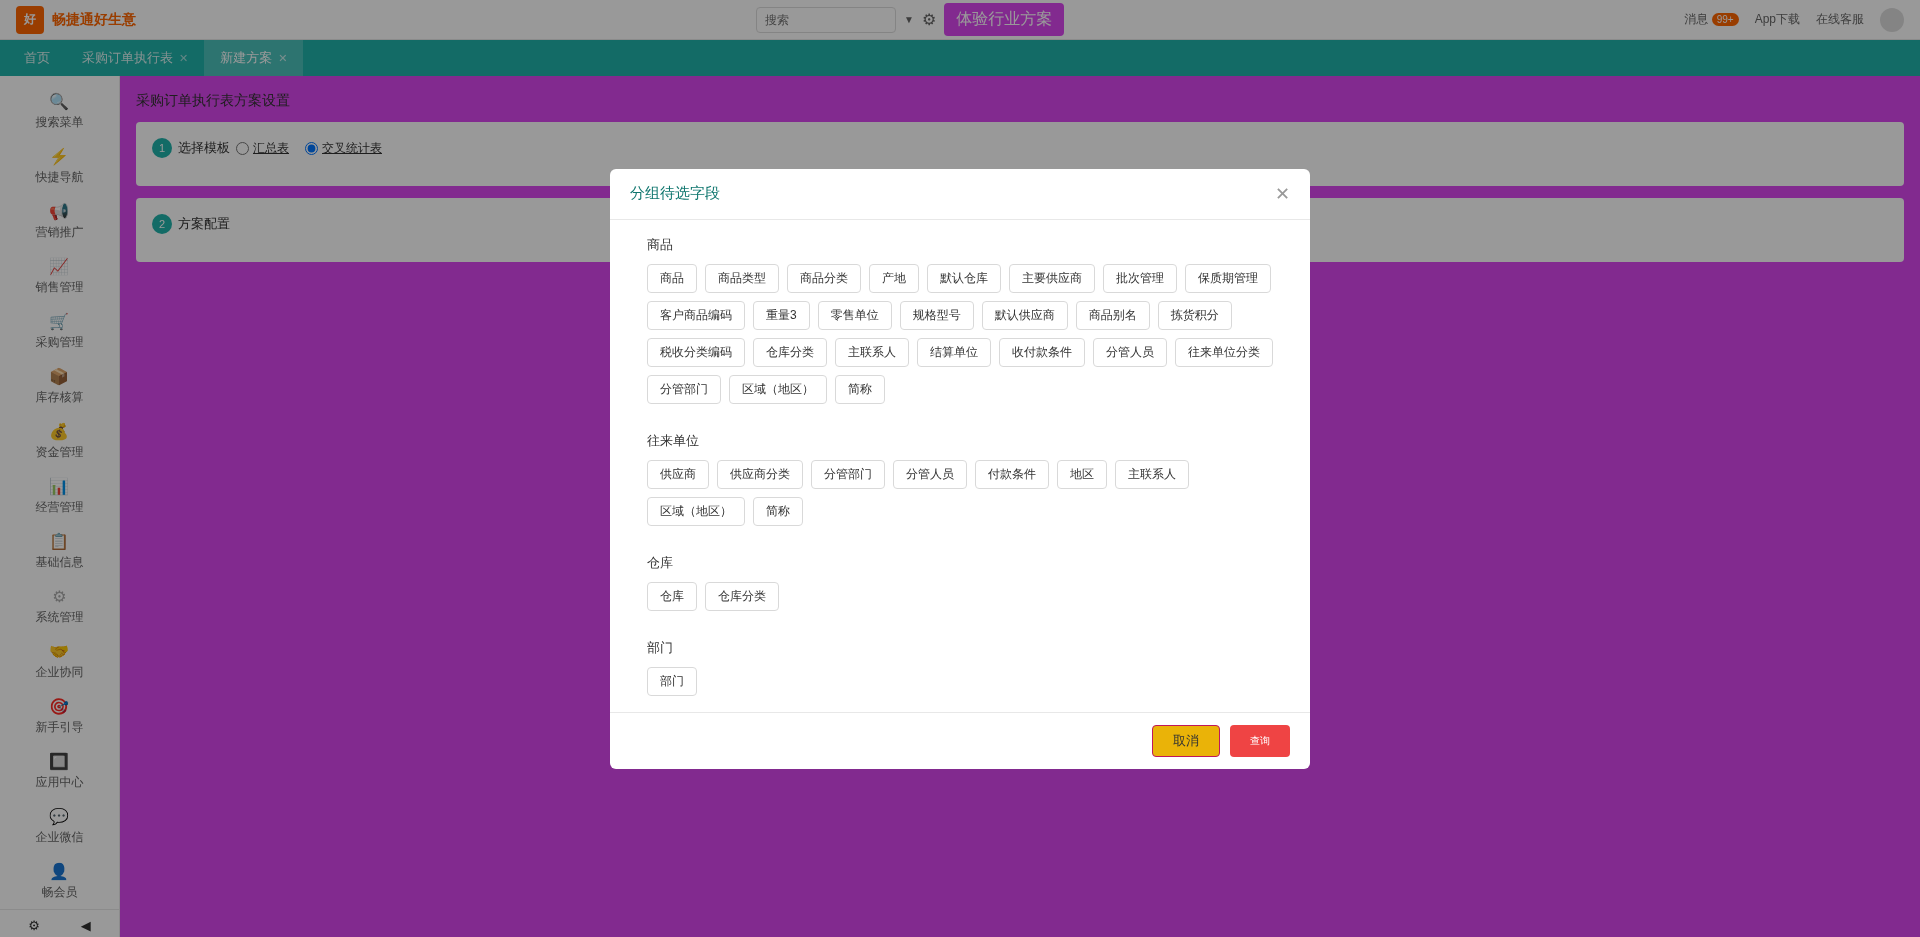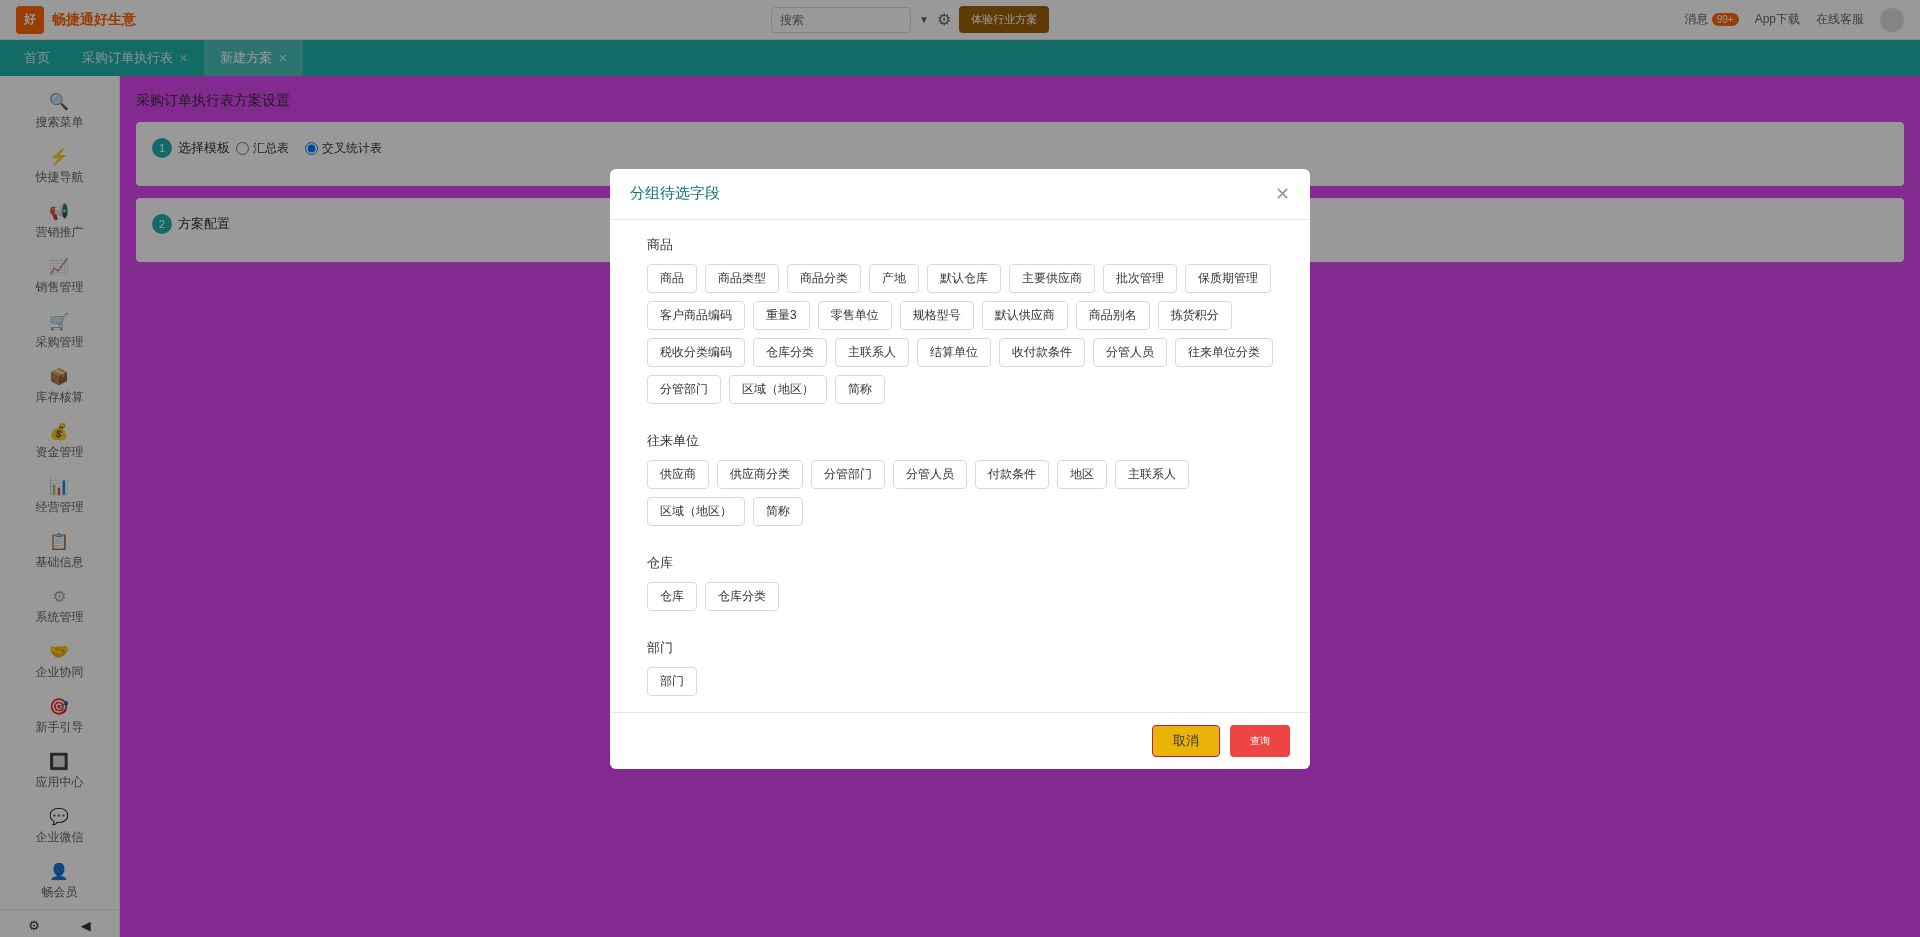--- a/index.html
+++ b/index.html
@@ -14,21 +14,21 @@
       justify-content: space-between;
       padding: 0 16px;
       border-bottom: 1px solid #e8e8e8;
     }
     .logo-area { display: flex; align-items: center; gap: 8px; color: #f60; font-weight: bold; font-size: 14px; }
     .logo-icon { width: 28px; height: 28px; background: #f60; border-radius: 4px; display: flex; align-items: center; justify-content: center; color: white; font-size: 12px; font-weight: bold; }
     .header-center { display: flex; align-items: center; gap: 8px; }
     .header-search { width: 140px; height: 26px; border: 1px solid #ddd; border-radius: 4px; padding: 0 8px; font-size: 12px; }
     .dropdown-arrow { font-size: 10px; color: #666; cursor: pointer; }
     .gear-btn { background: none; border: none; cursor: pointer; color: #666; font-size: 16px; }
-    .try-btn { background: #a16207; color: white; border: none; border-radius: 4px; padding: 6px 12px; cursor: pointer; font-size: 11px; }
+    .try-btn { background: #d946ef; color: white; border: none; border-radius: 4px; padding: 6px 12px; cursor: pointer; font-size: 16px; }
     .header-right { display: flex; align-items: center; gap: 16px; font-size: 12px; color: #666; }
     .badge { background: #f60; color: white; border-radius: 10px; padding: 1px 5px; font-size: 10px; }
     .avatar { width: 24px; height: 24px; background: #ddd; border-radius: 50%; }
 
     
     .nav-tabs {
       height: 36px;
       background: #20b2aa;
       display: flex;
       padding: 0 8px;
@@ -169,21 +169,21 @@
 
     
     .modal-body::-webkit-scrollbar { width: 6px; }
     .modal-body::-webkit-scrollbar-track { background: #f1f1f1; }
     .modal-body::-webkit-scrollbar-thumb { background: #ccc; border-radius: 3px; }
 
     
     .bg-card { background: white; border-radius: 4px; padding: 16px; margin-bottom: 12px; }
     .step-label { display: inline-flex; align-items: center; gap: 6px; font-size: 13px; color: #333; margin-bottom: 12px; }
     .step-num { width: 20px; height: 20px; background: #20b2aa; border-radius: 50%; color: white; font-size: 11px; display: flex; align-items: center; justify-content: center; }
-    .radio-group { display: flex; gap: 16px; align-items: center; }
+    .radio-group { display: flex; gap: 16px; align-items: center; text-decoration: underline; }
     .radio-item { display: flex; align-items: center; gap: 4px; font-size: 12px; cursor: pointer; }
   </style>
 </head>
 <body>
 
 <div class="top-header">
   <div class="logo-area">
     <div class="logo-icon">好</div>
     <span>畅捷通好生意</span>
   </div>

